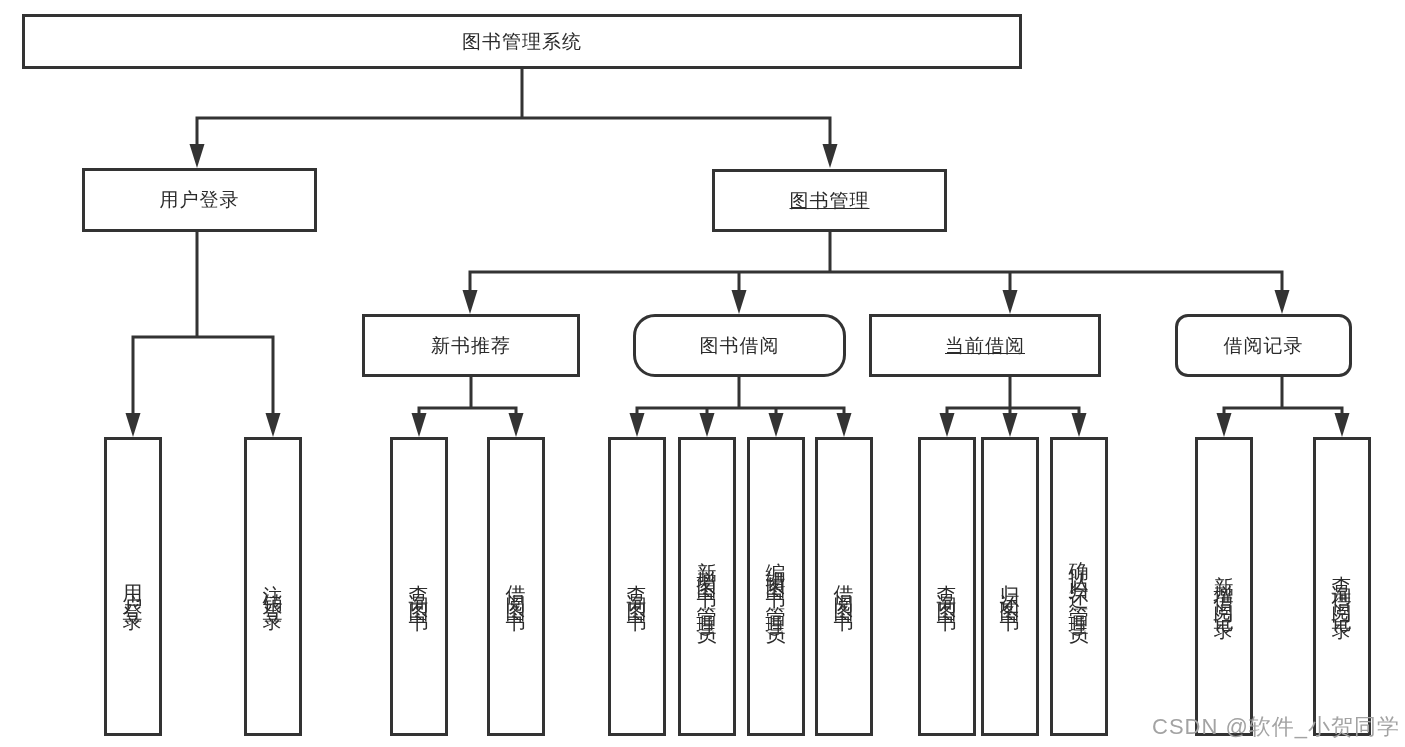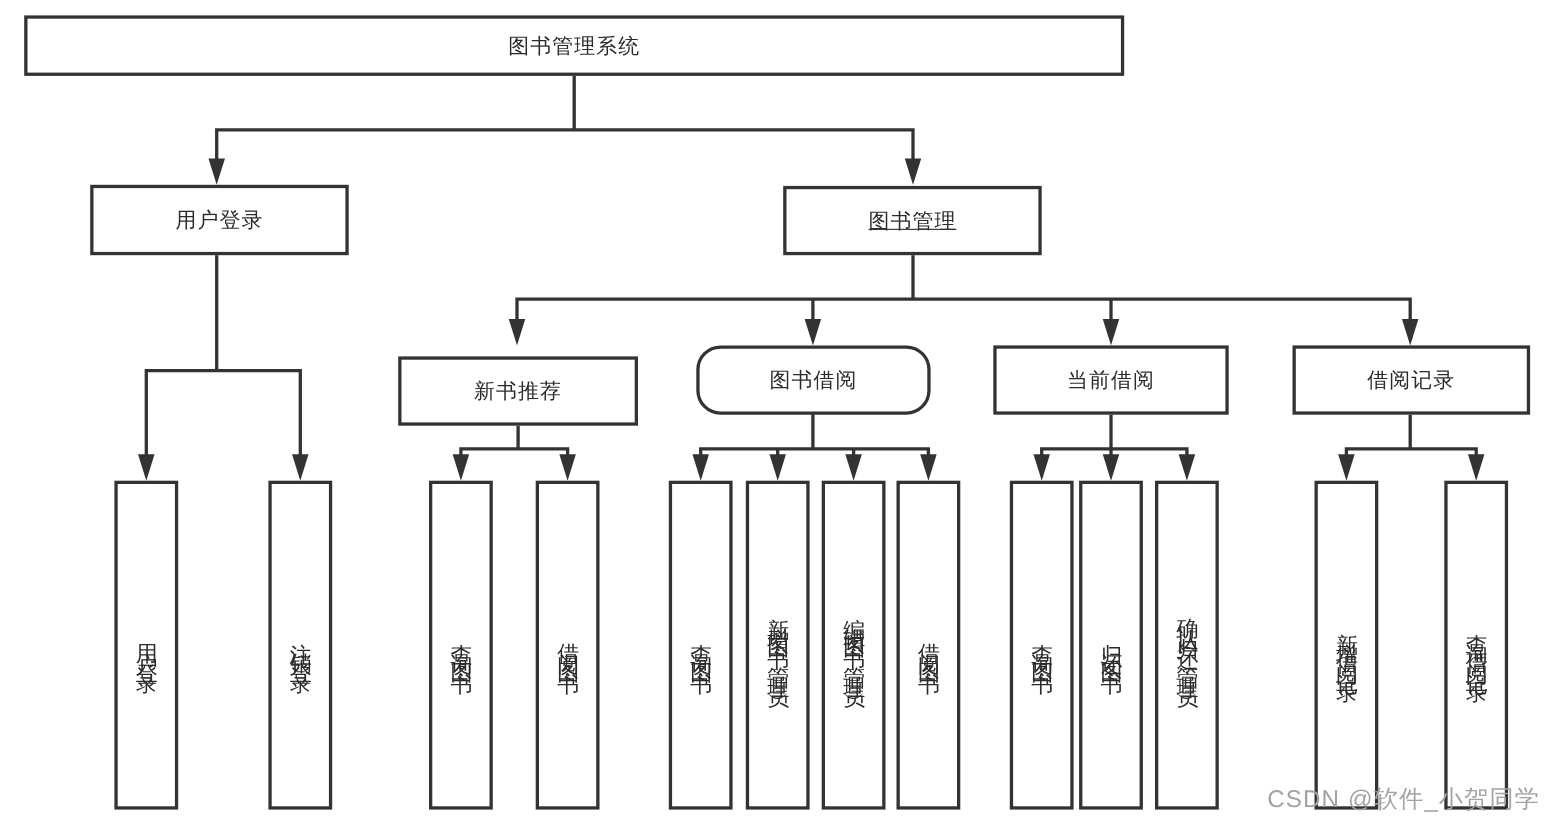--- a/index.html
+++ b/index.html
@@ -129,30 +129,30 @@
     <span>图书管理系统</span>
   </div>
 
   <div class="node" style="left:82px; top:168px; width:235px; height:64px;">
     <span>用户登录</span>
   </div>
   <div class="node" style="left:712px; top:169px; width:235px; height:63px;text-decoration:underline;">
     <span>图书管理</span>
   </div>
 
-  <div class="node" style="left:362px; top:324px; width:218px; height:63px;">
+  <div class="node" style="left:362px; top:314px; width:218px; height:63px;">
     <span>新书推荐</span>
   </div>
   <div class="node" style="left:633px; top:314px; width:213px; height:63px;border-radius:22px;">
     <span>图书借阅</span>
   </div>
-  <div class="node" style="left:903px; top:314px; width:214px; height:63px;">
+  <div class="node" style="left:869px; top:314px; width:232px; height:63px;text-decoration:underline;">
     <span>当前借阅</span>
   </div>
-  <div class="node" style="left:1175px; top:314px; width:216px; height:63px;">
+  <div class="node" style="left:1175px; top:314px; width:177px; height:63px;border-radius:13px;">
     <span>借阅记录</span>
   </div>
 
   <div class="leaf" style="left:104px;">
     <span class="vtext">用户登录</span>
   </div>
   <div class="leaf" style="left:244px;">
     <span class="vtext">注销登录</span>
   </div>
 

